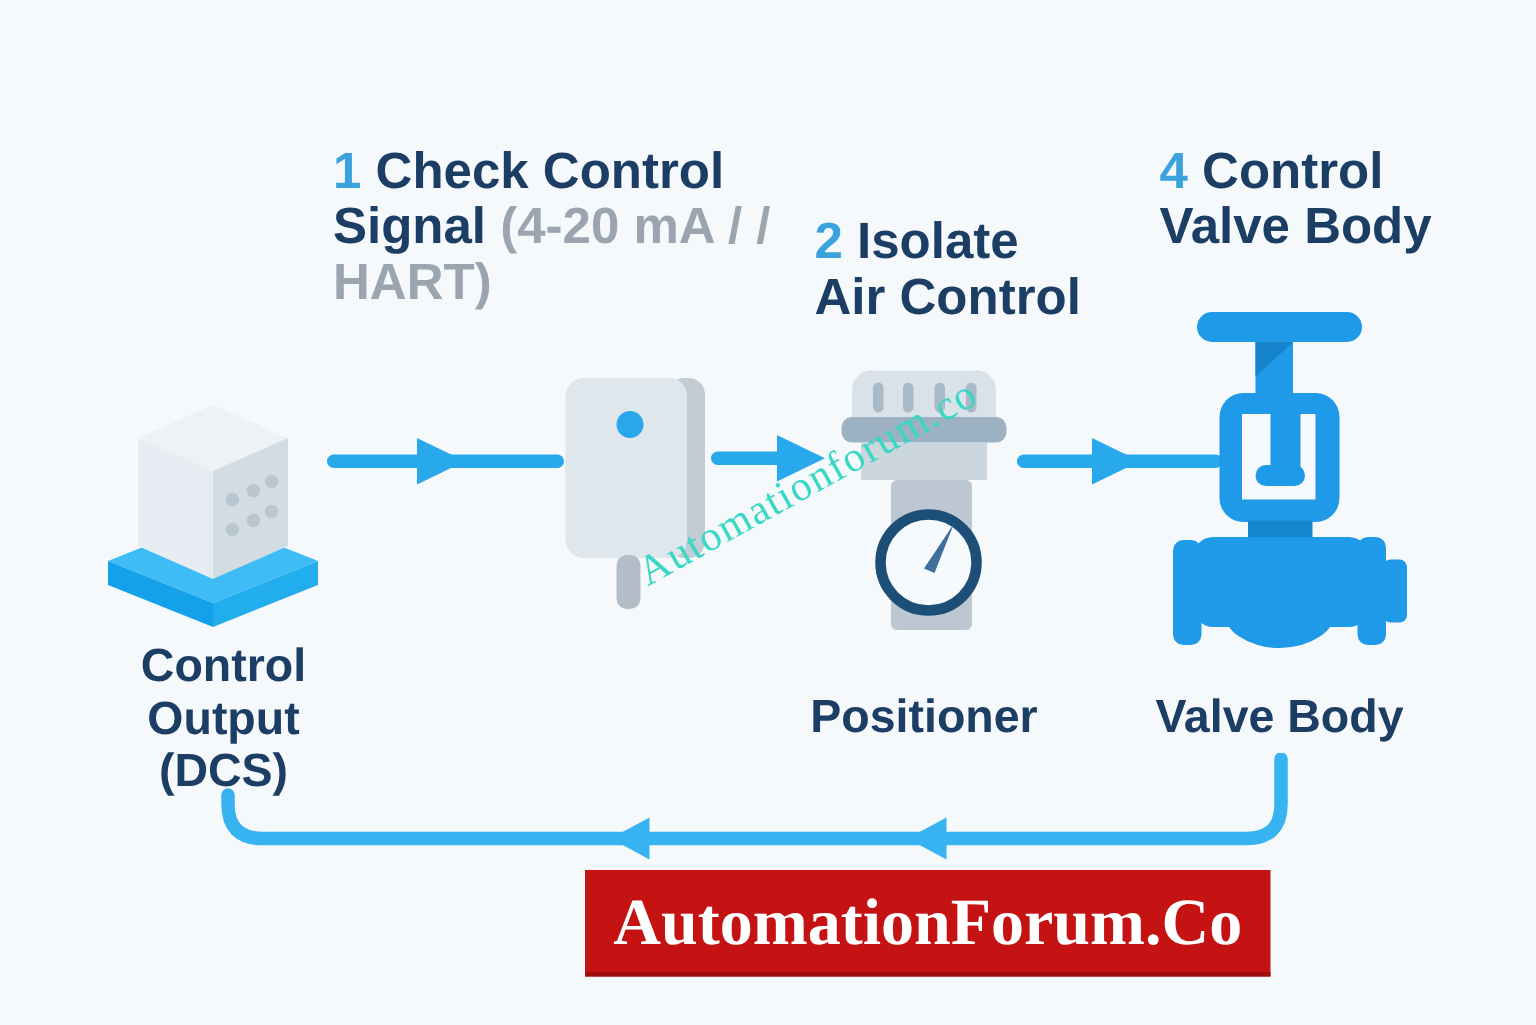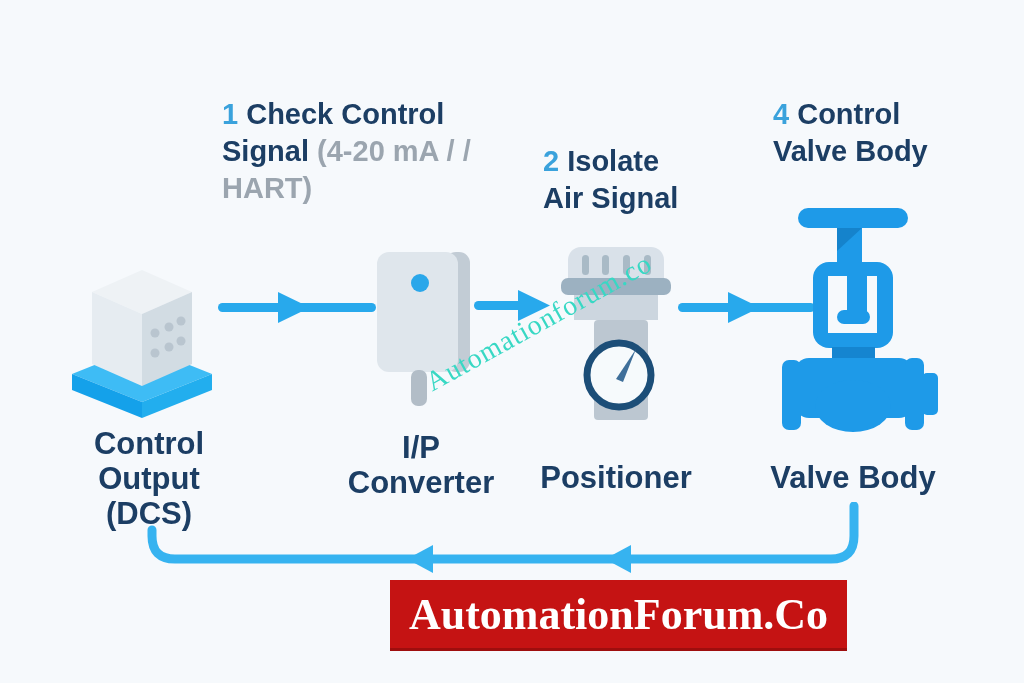--- a/index.html
+++ b/index.html
@@ -2,21 +2,21 @@
 <html><head>
 <meta charset="utf-8">
 <style>
   html,body{margin:0;padding:0;background:#ffffff;}
   #canvas{
     position:relative;width:1024px;height:683px;overflow:hidden;
     background:#f6f9fc;
     font-family:"Liberation Sans",sans-serif;
   }
   
-  .step{position:absolute;font-size:29px;font-weight:700;line-height:37px;color:#1c3e64;white-space:nowrap;}
+  .step{position:absolute;font-size:34px;font-weight:700;line-height:37px;color:#1c3e64;white-space:nowrap;}
   .step .num{color:#3aa2dc;}
   .step .t{color:#1c3e64;}
   .step .g{color:#9ba5af;font-weight:700;}
   
   .complabel{position:absolute;font-size:31px;font-weight:700;line-height:35px;color:#1c3e64;text-align:center;white-space:nowrap;}
   
   .icon{position:absolute;}
   
   #watermark{
     position:absolute;left:428px;top:368px;
@@ -41,21 +41,21 @@
 <div id="canvas">
 
   <div class="step" style="left:222px;top:96px;">
     <div><span class="num">1</span> <span class="t">Check Control</span></div>
     <div><span class="t">Signal</span> <span class="g">(4-20 mA / /</span></div>
     <div><span class="g">HART)</span></div>
   </div>
 
   <div class="step" style="left:543px;top:96px;margin-top:47px;">
     <div><span class="num">2</span> <span class="t">Isolate</span></div>
-    <div><span class="t">Air Signal</span></div>
+    <div><span class="t">Air Control</span></div>
   </div>
 
   <div class="step" style="left:773px;top:96px;">
     <div><span class="num">4</span> <span class="t">Control</span></div>
     <div><span class="t">Valve Body</span></div>
   </div>
 
   <div class="icon" style="left:68px;top:236px;width:148px;height:186px;">
     <svg width="148" height="186" viewBox="0 0 148 186">
 
@@ -149,24 +149,20 @@
       <rect x="152" y="170" width="16" height="42" rx="5" fill="#1e9ae8"></rect>
     </svg>
   </div>
 
   <div class="complabel" style="left:59px;top:426px;width:180px;">
     <div>Control</div>
     <div>Output</div>
     <div>(DCS)</div>
   </div>
 
-  <div class="complabel" style="left:331px;top:430px;width:180px;">
-    <div>I/P</div>
-    <div>Converter</div>
-  </div>
 
   <div class="complabel" style="left:526px;top:460px;width:180px;">
     <div>Positioner</div>
   </div>
 
   <div class="complabel" style="left:763px;top:460px;width:180px;">
     <div>Valve Body</div>
   </div>
 
   <div class="icon" style="left:140px;top:502px;width:730px;height:78px;">

